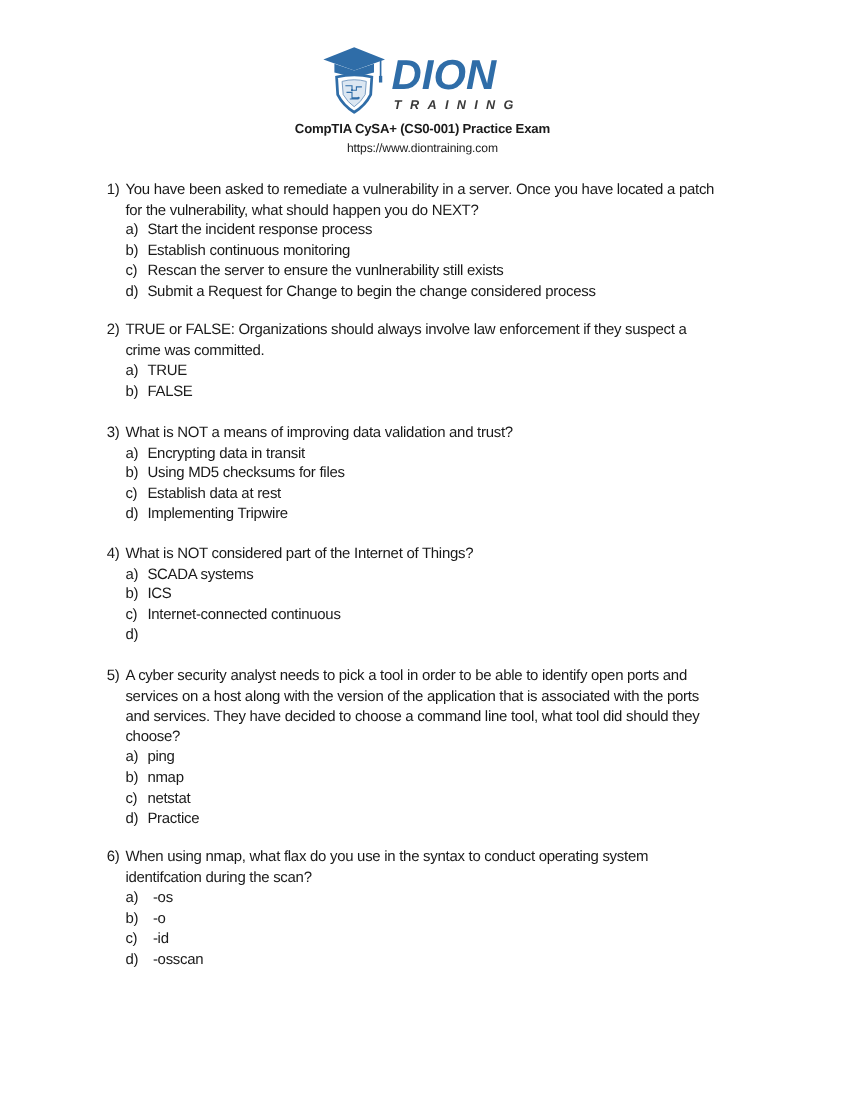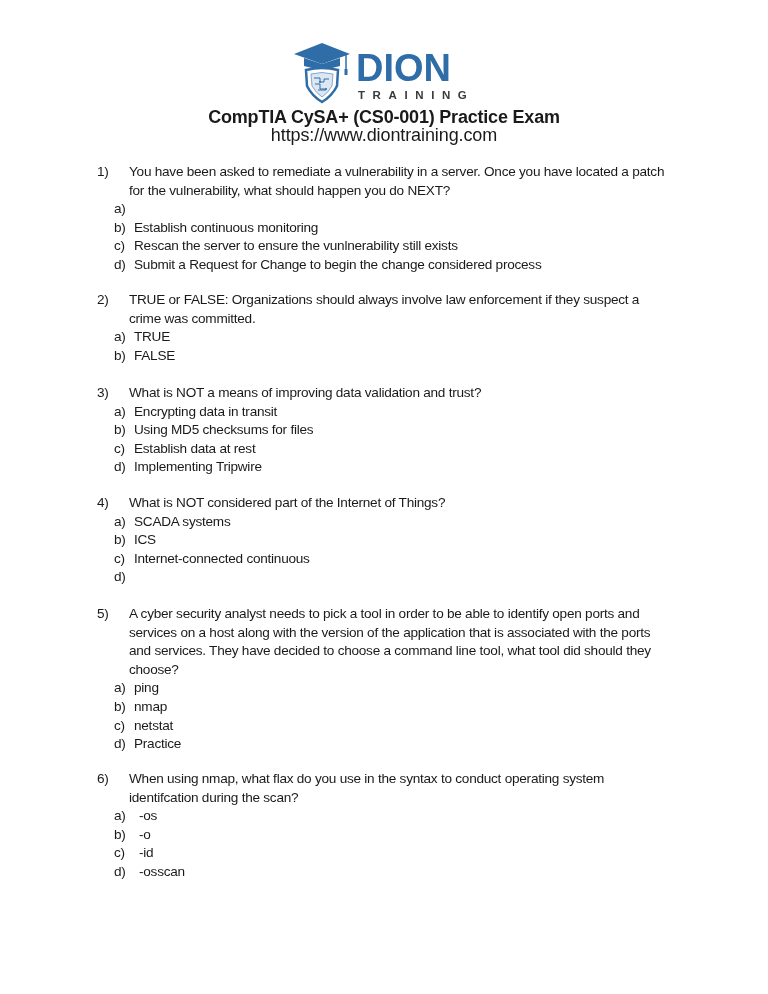--- a/index.html
+++ b/index.html
@@ -1,34 +1,34 @@
 <!DOCTYPE html>
 <html><head>
   <meta charset="utf-8">
   <style>
     html, body { margin: 0; padding: 0; background: #ffffff; }
     body {
       width: 768px; height: 994px; position: relative; overflow: hidden;
       font-family: "Liberation Sans", sans-serif; color: #1a1a1a;
     }
     .logo {
-      position: absolute; left: 292px; top: 40px; width: 190px; height: 64px;
+      position: absolute; left: 292px; top: 40px; width: 190px; height: 64px; font-style: italic;
     }
     .logo svg { display: block; }
     .header-title {
       position: absolute; left: 0; width: 768px; top: 109px; text-align: center;
-      font-size: 18px; font-weight: bold; line-height: 17px; letter-spacing: -0.2px;
+      font-size: 12px; font-weight: bold; line-height: 17px; letter-spacing: -0.2px;
     }
     .header-url {
       position: absolute; left: 0; width: 768px; top: 127px; text-align: center;
-      font-size: 18px; line-height: 17px; letter-spacing: -0.1px;
+      font-size: 11px; line-height: 17px; letter-spacing: -0.1px;
     }
     .question { position: absolute; left: 97px; width: 600px; font-size: 13.6px; line-height: 18.6px; letter-spacing: -0.25px; }
     .q-num { position: absolute; left: 0; top: 0; }
-    .q-text { margin-left: 32px; white-space: pre-line; }
+    .q-text { margin-left: 17px; white-space: pre-line; }
     .options { margin: 0; padding: 0; list-style: none; margin-left: 17px; }
     .opt { position: relative; height: 18.6px; }
     .opt-letter { position: absolute; left: 0; top: 0; }
     .opt-text { position: absolute; left: 20px; top: 0; white-space: nowrap; }
     .q6 .opt-text { left: 25px; }
   </style>
 </head>
 <body>
 
 <div class="logo">
@@ -53,20 +53,21 @@
 <div class="header-title">CompTIA CySA+ (CS0-001) Practice Exam</div>
 <div class="header-url">https://www.diontraining.com</div>
 
 <div class="question" style="top:163px;">
   <span class="q-num">1)</span>
   <div class="q-text">You have been asked to remediate a vulnerability in a server. Once you have located a patch
 for the vulnerability, what should happen you do NEXT?</div>
   <ul class="options">
     <li class="opt">
         <span class="opt-letter">a)</span>
+        <span class="opt-text">Start the incident response process</span>
       </li>
     <li class="opt">
         <span class="opt-letter">b)</span>
         <span class="opt-text">Establish continuous monitoring</span>
       </li>
     <li class="opt">
         <span class="opt-letter">c)</span>
         <span class="opt-text">Rescan the server to ensure the vunlnerability still exists</span>
       </li>
     <li class="opt">

